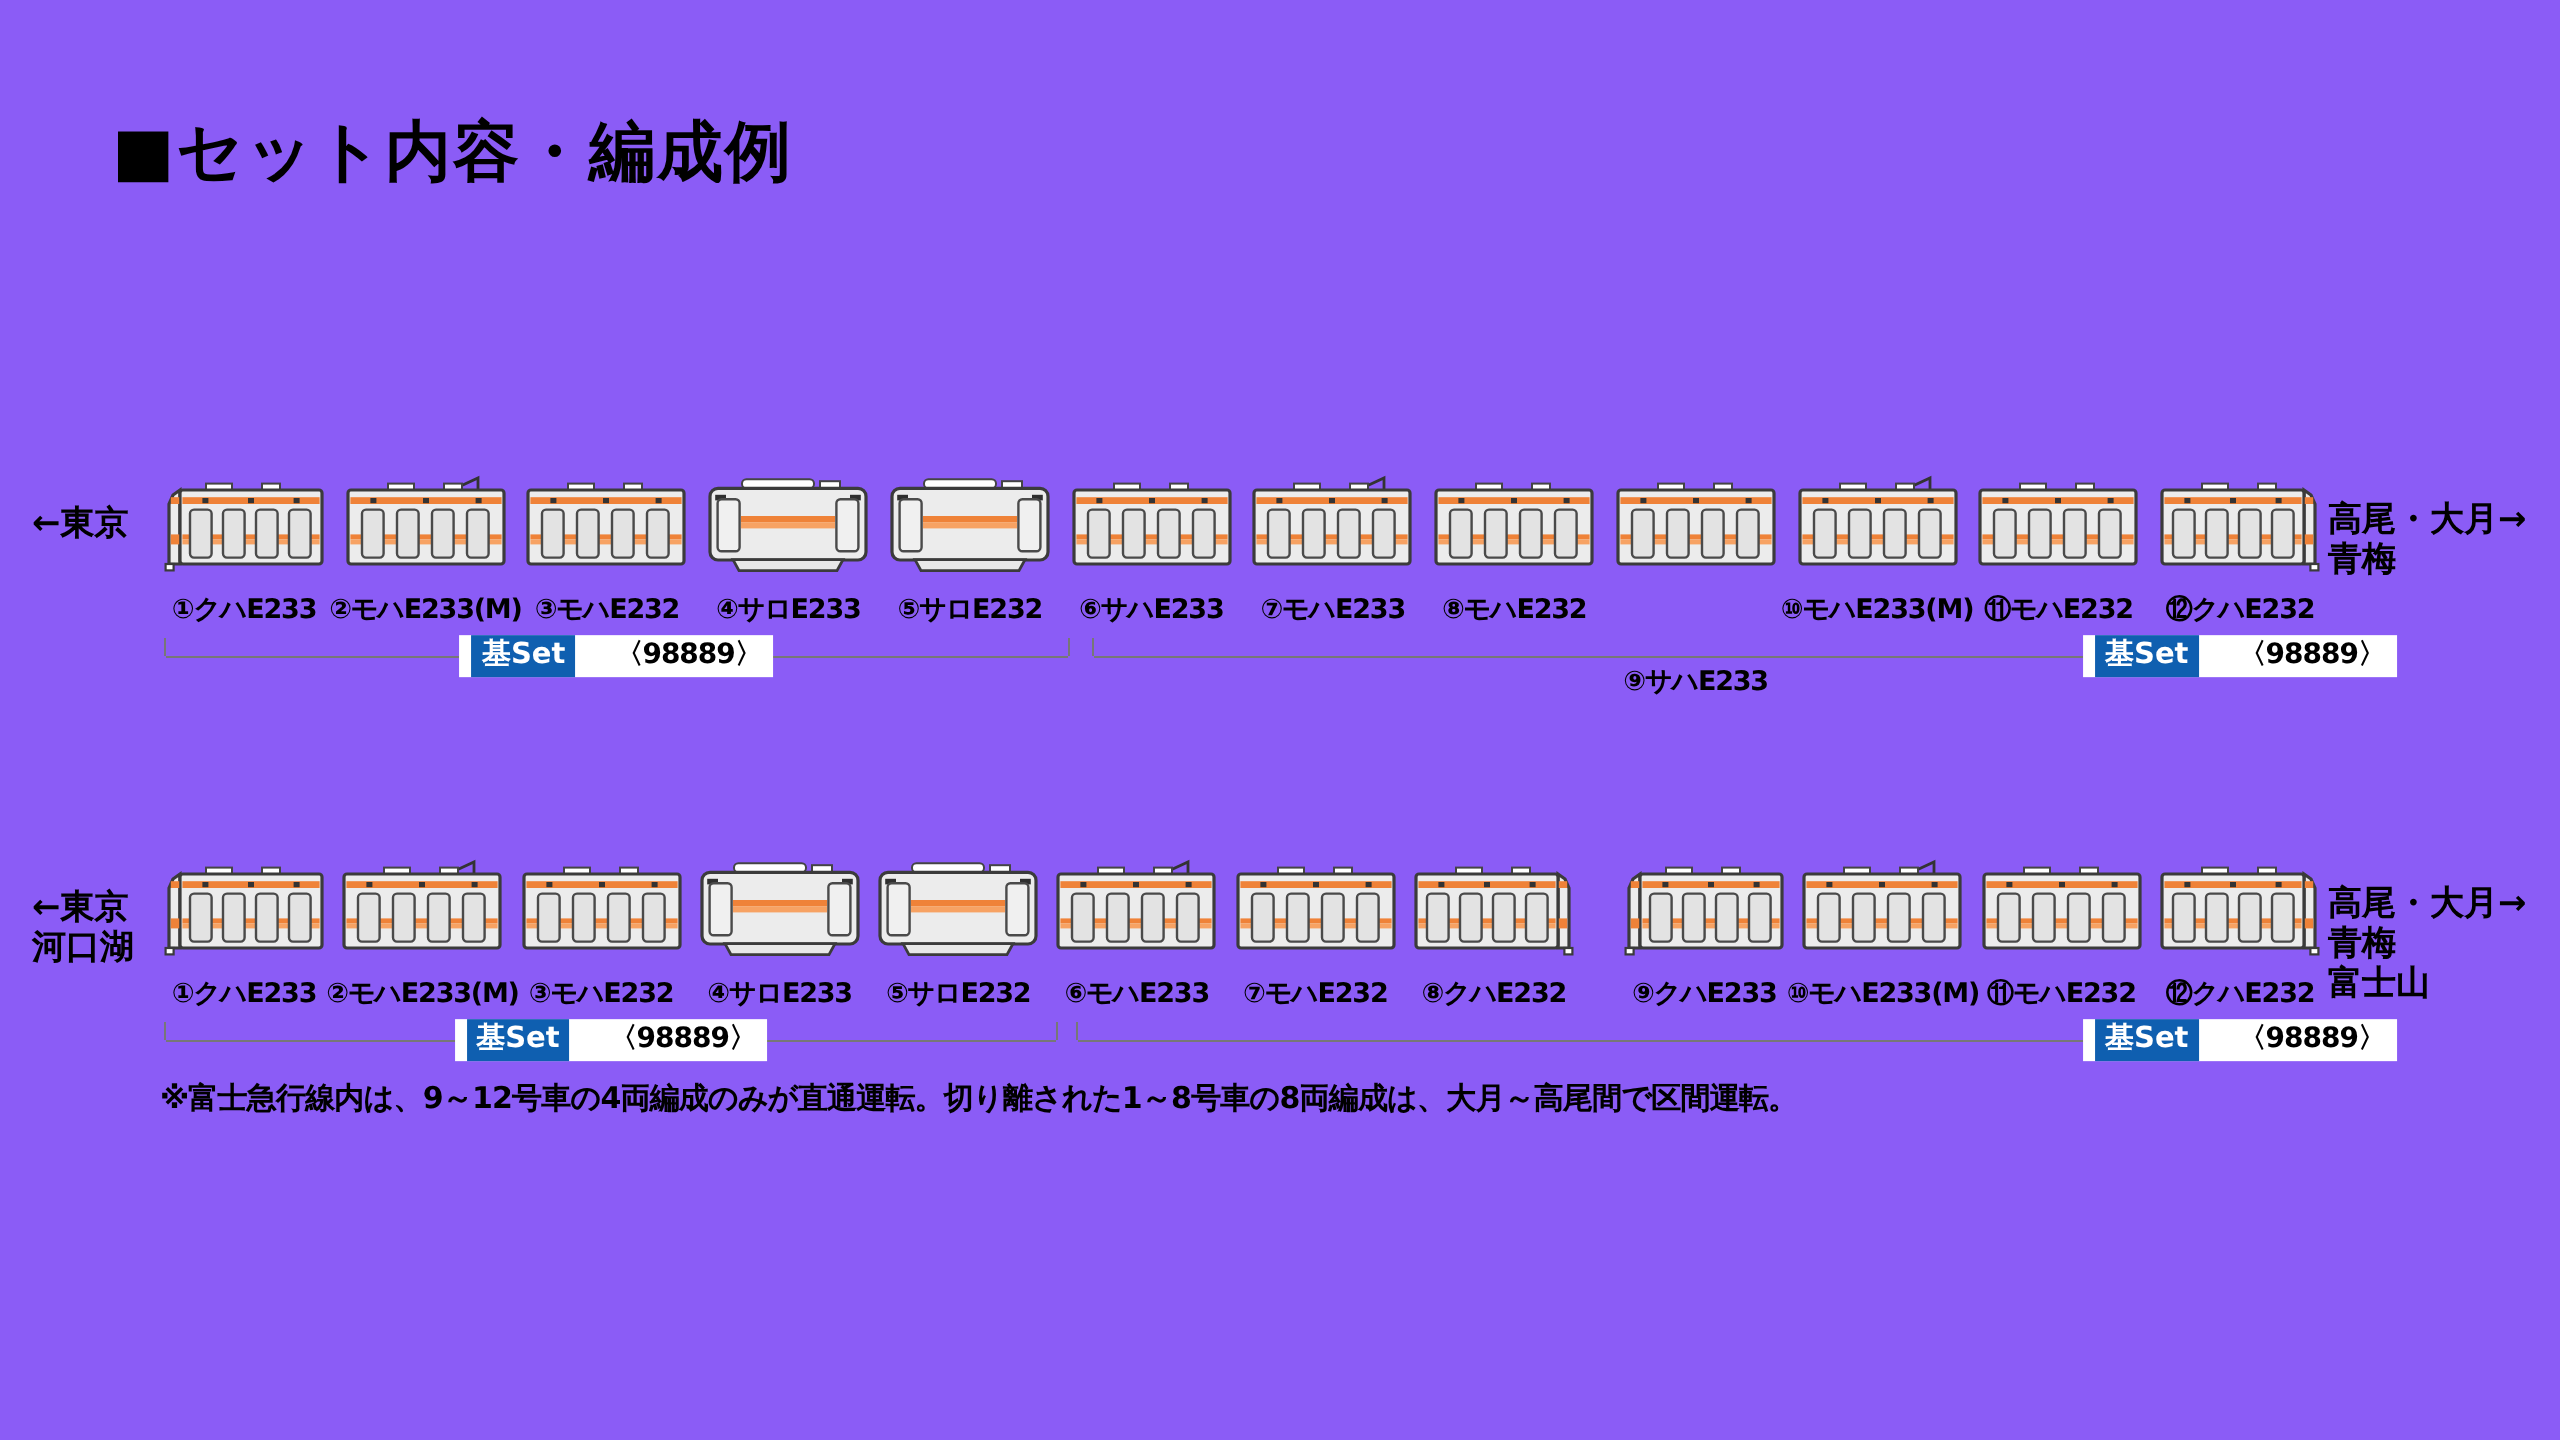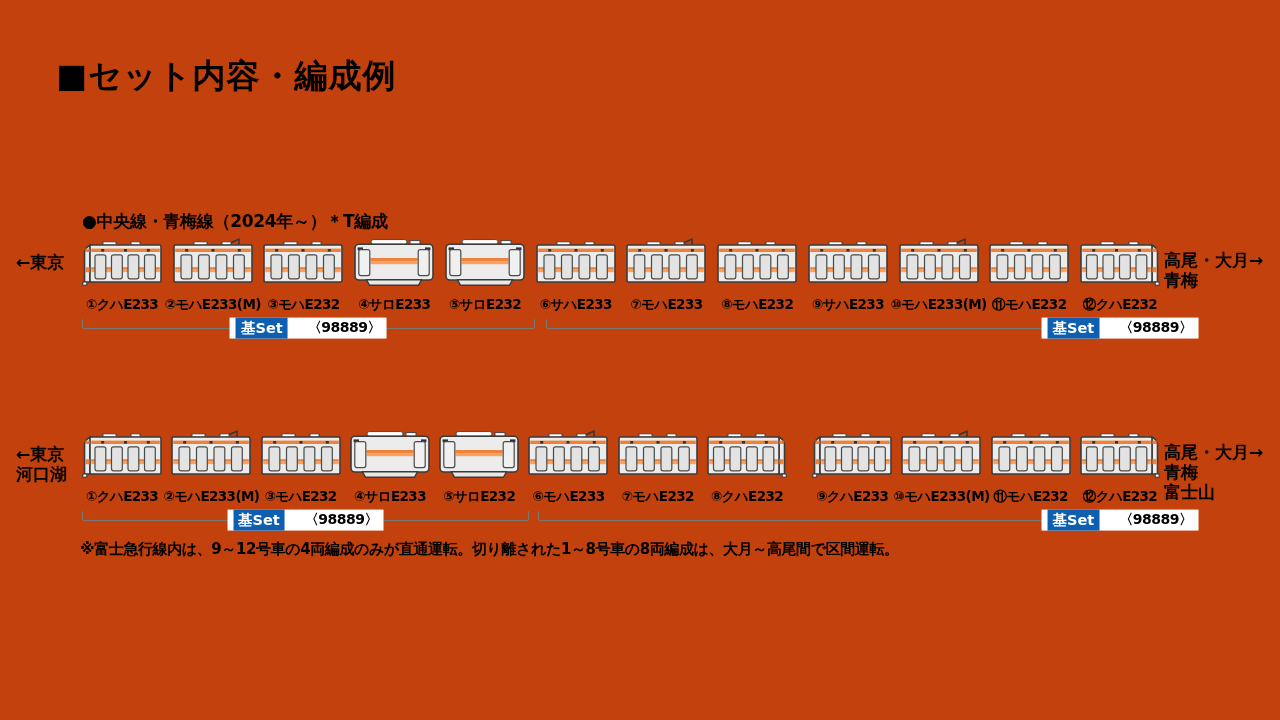--- a/index.html
+++ b/index.html
@@ -1,18 +1,18 @@
 <!DOCTYPE html>
 <html><head>
 <meta charset="utf-8">
 <style>
   *{margin:0;padding:0;box-sizing:border-box}
   html,body{background:#fff}
   body{font-family:"DejaVu Sans","Liberation Sans",sans-serif;color:#000}
-  .page{position:relative;width:1280px;height:720px;background:#c2410c;overflow:hidden}
+  .page{position:relative;width:1280px;height:720px;background:#8b5cf6;overflow:hidden}
   .title{position:absolute;left:56px;top:54px;font-size:33px;font-weight:900;letter-spacing:1px}
   .formation{position:absolute;left:0;width:1280px;height:160px}
   .heading{position:absolute;left:82px;top:4px;font-size:17px;font-weight:700;letter-spacing:-0.3px}
   .dest{position:absolute;font-size:17px;font-weight:700;line-height:20px;white-space:pre-line}
   .dest-left{left:16px;top:46px}
   .dest-right{left:1164px;top:44px}
   .train-area{position:absolute;left:82px;top:30px;width:1098px;height:126px}
   .car{position:absolute;top:0;width:80px;height:52px}
   .car svg{display:block}
   .car-label{position:absolute;top:60px;transform:translateX(-50%);font-size:13.5px;font-weight:600;
@@ -25,21 +25,20 @@
   .code{font-size:14px;font-weight:700;letter-spacing:-0.5px}
   .footnote{position:absolute;left:80px;top:540px;font-size:15px;font-weight:700;letter-spacing:-0.4px}
 </style>
 </head>
 <body>
 
 <div class="page">
   <h1 class="title">■セット内容・編成例</h1>
 
   <section class="formation" style="top:206px">
-    <div class="heading">●中央線・青梅線（2024年～）＊T編成</div>
     <div class="dest dest-left">←東京</div>
     <div class="train-area">
         <div class="car" style="left: 0px;">
           <svg width="80" height="52" viewBox="0 0 80 52" xmlns="http://www.w3.org/2000/svg">
             <rect x="21" y="5.8" width="13" height="3.4" fill="#fff" stroke="#444" stroke-width="1"></rect>
   <rect x="49" y="5.8" width="9" height="3.4" fill="#fff" stroke="#444" stroke-width="1"></rect>
             <path d="M8 9 L4.5 11.5 L2.5 16 L2.5 46 L8 46 Z" fill="#ececec" stroke="#3b3b3b" stroke-width="1.6"></path>
        <rect x="8" y="9" width="71" height="37" rx="1.5" fill="#ececec" stroke="#3b3b3b" stroke-width="1.6"></rect>
        <rect x="3.4" y="12.6" width="4.2" height="3.4" fill="#ef8238"></rect>
        <rect x="3.4" y="31.2" width="4.2" height="5" fill="#ef8238"></rect>
@@ -189,21 +188,21 @@
   <rect x="38.5" y="13" width="3" height="2.6" fill="#333"></rect>
   <rect x="64.8" y="13" width="3" height="2.6" fill="#333"></rect>
             <rect x="2.2" y="31.2" width="75.6" height="2.5" fill="#ef8238"></rect>
   <rect x="2.2" y="33.7" width="75.6" height="2.5" fill="#f7a263"></rect>
             <rect x="8" y="18.8" width="10.8" height="24" rx="2" fill="#e3e3e3" stroke="#4a4a4a" stroke-width="1.2"></rect>
             <rect x="25.5" y="18.8" width="10.8" height="24" rx="2" fill="#e3e3e3" stroke="#4a4a4a" stroke-width="1.2"></rect>
             <rect x="43" y="18.8" width="10.8" height="24" rx="2" fill="#e3e3e3" stroke="#4a4a4a" stroke-width="1.2"></rect>
             <rect x="60.5" y="18.8" width="10.8" height="24" rx="2" fill="#e3e3e3" stroke="#4a4a4a" stroke-width="1.2"></rect>
           </svg>
         </div>
-        <div class="car-label" style="left: 765.818px;">⑨サハE233</div>
+        <div class="car-label" style="left: 765.818px; margin-top: 36px;">⑨サハE233</div>
         <div class="car" style="left: 816.545px;">
           <svg width="80" height="52" viewBox="0 0 80 52" xmlns="http://www.w3.org/2000/svg">
             <path d="M53 9 L66 3 L66 9" fill="none" stroke="#333" stroke-width="1.4"></path>
             <rect x="21" y="5.8" width="13" height="3.4" fill="#fff" stroke="#444" stroke-width="1"></rect>
   <rect x="49" y="5.8" width="9" height="3.4" fill="#fff" stroke="#444" stroke-width="1"></rect>
             <rect x="1" y="9" width="78" height="37" rx="1.5" fill="#ececec" stroke="#3b3b3b" stroke-width="1.6"></rect>
             <rect x="2.2" y="12.6" width="75.6" height="3.4" fill="#ef8238"></rect>
   <rect x="12.2" y="13" width="3" height="2.6" fill="#333"></rect>
   <rect x="38.5" y="13" width="3" height="2.6" fill="#333"></rect>
   <rect x="64.8" y="13" width="3" height="2.6" fill="#333"></rect>

